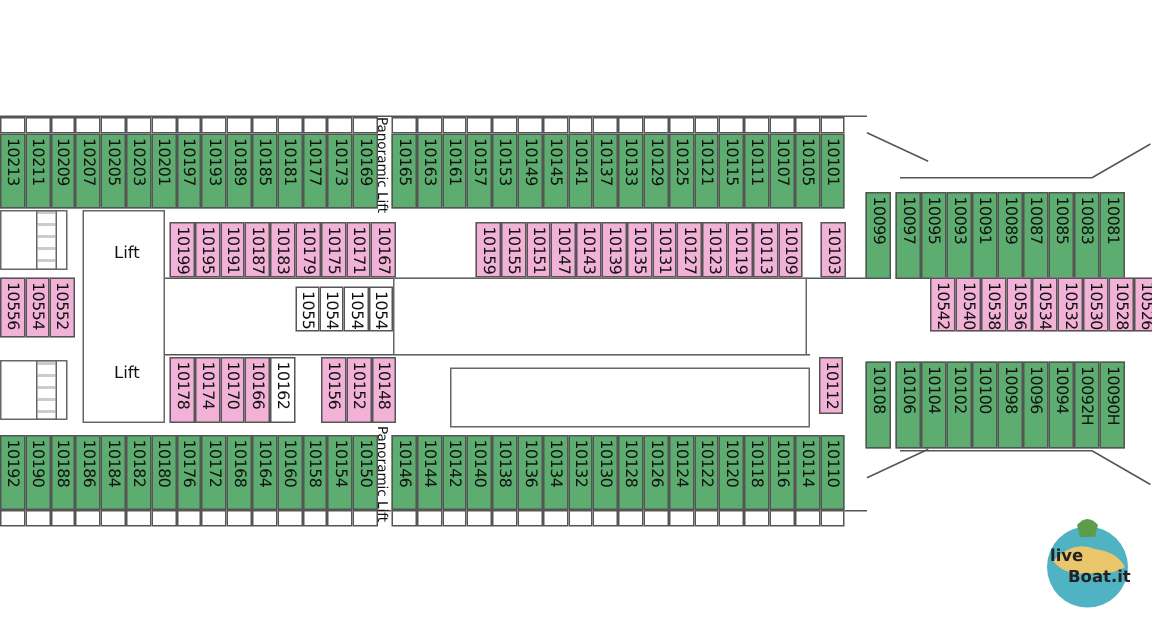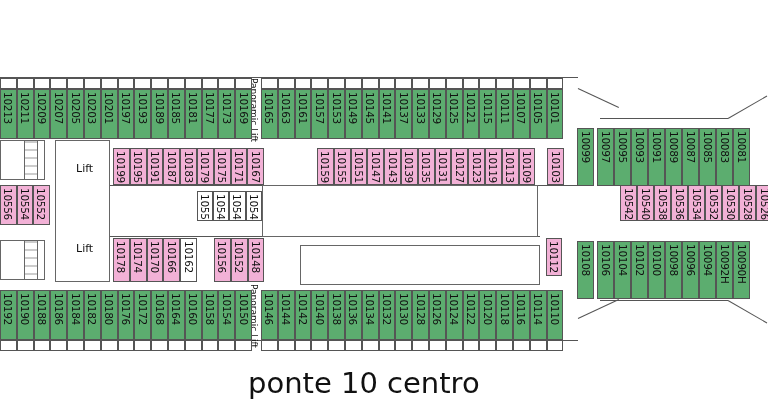--- a/index.html
+++ b/index.html
@@ -544,15 +544,23 @@
       <div class="cabin green" style="left: 529.8px; top: 290px; width: 16.8px; height: 50px;">
         <span>10114</span>
       </div>
       <div class="balc" style="left: 529.8px; width: 16.8px; top: 340px;"></div>
       <div class="cabin green" style="left: 546.6px; top: 290px; width: 16.8px; height: 50px;">
         <span>10110</span>
       </div>
       <div class="balc" style="left: 546.6px; width: 16.8px; top: 340px;"></div>
     </div>
 
-  <div class="title">ponte 10 centro</div>
-
+
+  <div class="logo">
+    <svg width="70" height="72" viewBox="0 0 70 72">
+      <circle cx="35" cy="40" r="27" fill="#4fb3c4"></circle>
+      <path d="M12 36 Q25 22 40 28 Q55 30 60 40 Q50 46 35 44 Q20 46 12 36Z" fill="#e9c56b"></path>
+      <path d="M28 12 Q35 4 42 12 L40 20 L30 20Z" fill="#5d9c4a"></path>
+      <text x="10" y="36" font-family="DejaVu Sans, sans-serif" font-size="11" font-weight="bold" fill="#222">live</text>
+      <text x="22" y="50" font-family="DejaVu Sans, sans-serif" font-size="11" font-weight="bold" fill="#222">Boat.it</text>
+    </svg>
+  </div>
 </div>
 
 </body></html>

